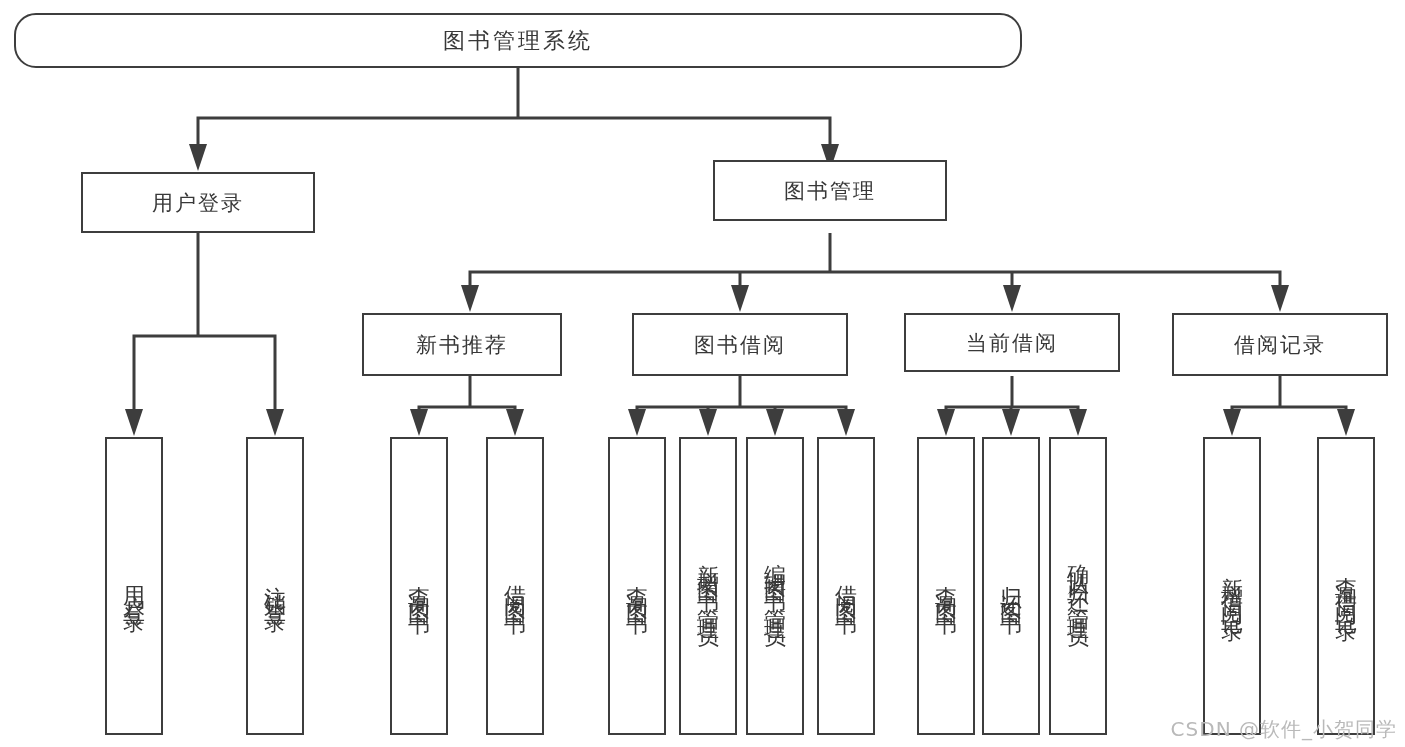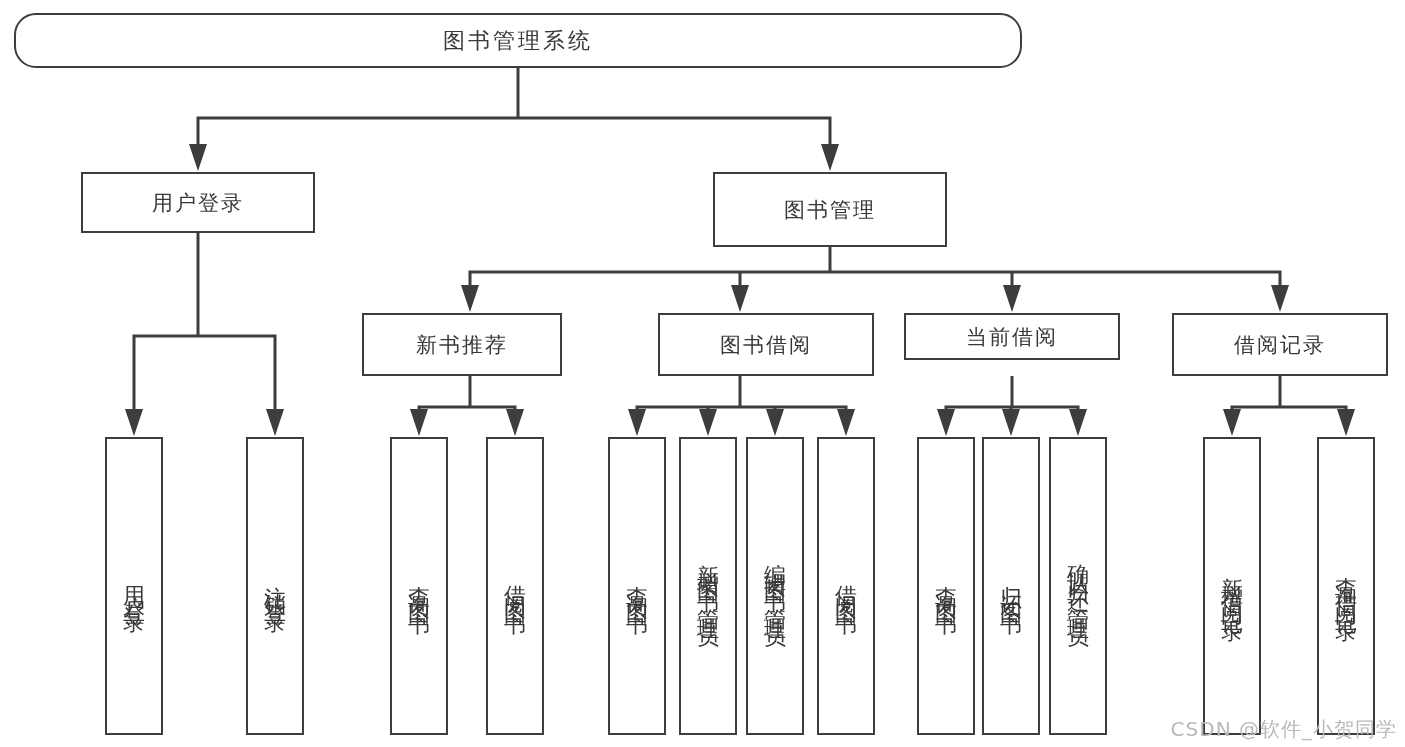--- a/index.html
+++ b/index.html
@@ -147,25 +147,25 @@
       <use href="#arrowhead" x="1078" y="436"></use>
 
       <use href="#arrowhead" x="1232" y="436"></use>
       <use href="#arrowhead" x="1346" y="436"></use>
     </g>
   </svg>
 
   <div class="node h root-box" style="left:14px; top:13px; width:1008px; height:55px;">图书管理系统</div>
 
   <div class="node h" style="left:81px; top:172px; width:234px; height:61px;">用户登录</div>
-  <div class="node h" style="left:713px; top:172px; width:234px; height:75px;">图书管理</div>
+  <div class="node h" style="left:713px; top:160px; width:234px; height:61px;">图书管理</div>
 
   <div class="node h" style="left:362px; top:313px; width:200px; height:63px;">新书推荐</div>
-  <div class="node h" style="left:632px; top:313px; width:216px; height:63px;margin-left:26px;">图书借阅</div>
-  <div class="node h" style="left:904px; top:313px; width:216px; height:47px;">当前借阅</div>
+  <div class="node h" style="left:632px; top:313px; width:216px; height:63px;">图书借阅</div>
+  <div class="node h" style="left:904px; top:313px; width:216px; height:59px;">当前借阅</div>
   <div class="node h" style="left:1172px; top:313px; width:216px; height:63px;">借阅记录</div>
 
   <div class="node leaf" style="left:105px; top:437px; width:58px; height:298px;">用户登录</div>
   <div class="node leaf" style="left:246px; top:437px; width:58px; height:298px;">注销登录</div>
 
   <div class="node leaf" style="left:390px; top:437px; width:58px; height:298px;">查询图书</div>
   <div class="node leaf" style="left:486px; top:437px; width:58px; height:298px;">借阅图书</div>
 
   <div class="node leaf" style="left:608px; top:437px; width:58px; height:298px;">查询图书</div>
   <div class="node leaf" style="left:679px; top:437px; width:58px; height:298px;">新增图书（管理员）</div>

